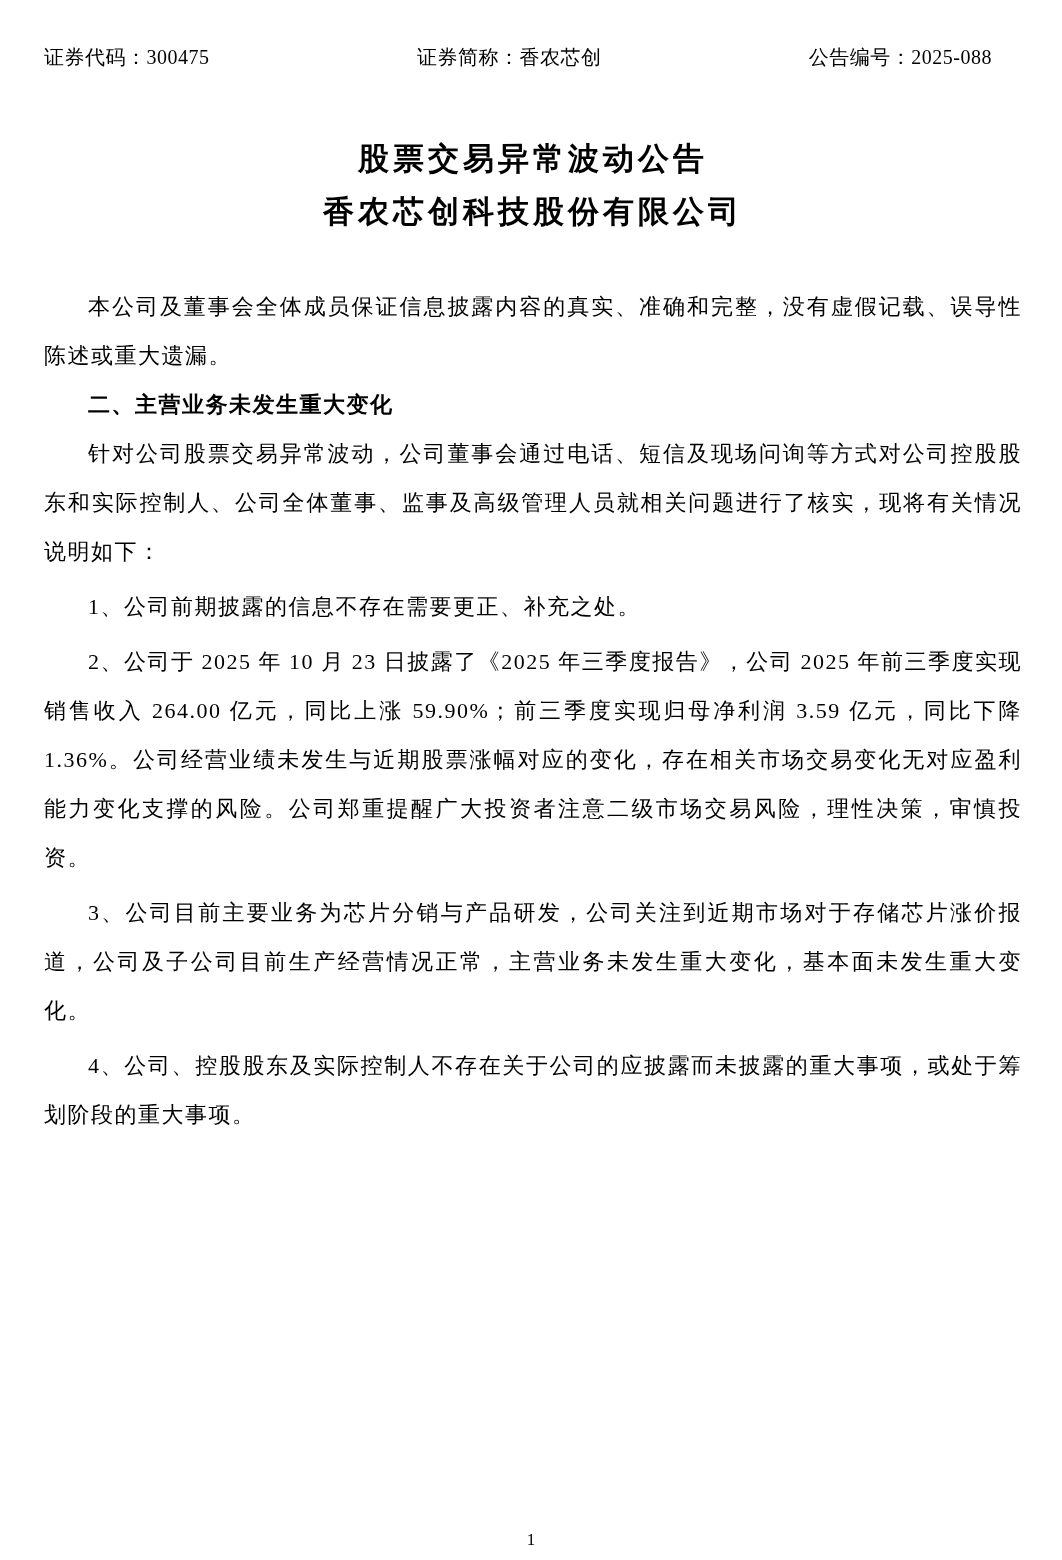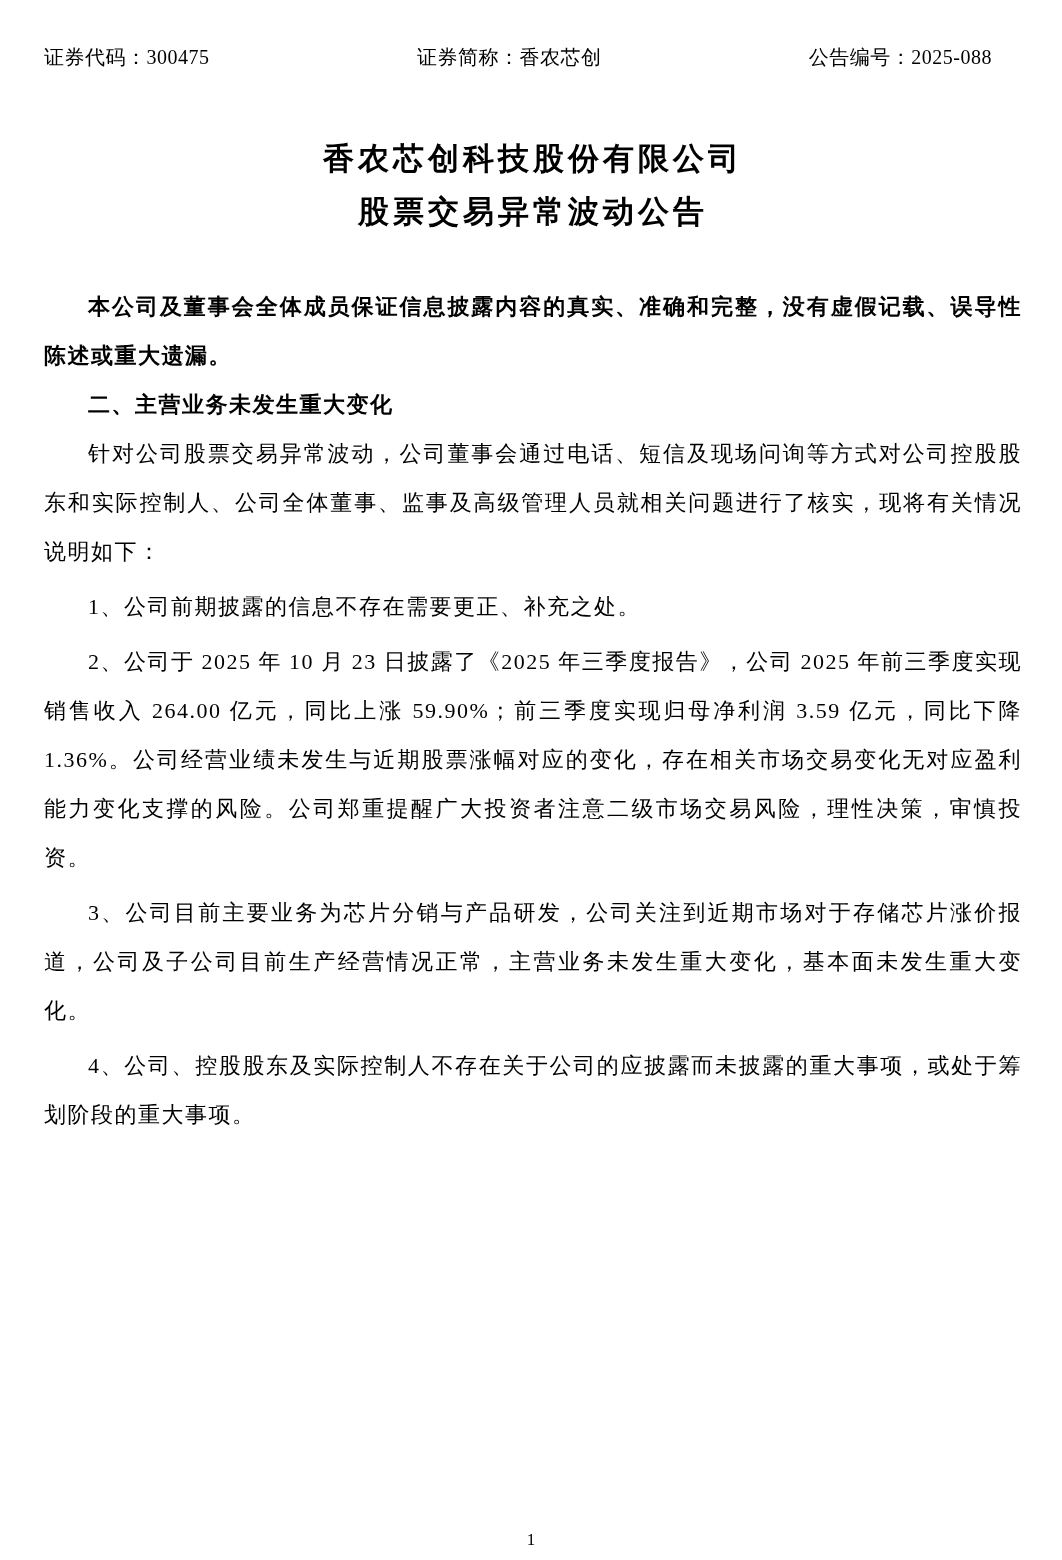--- a/index.html
+++ b/index.html
@@ -30,21 +30,21 @@
   .title-block {
     margin-top: 60px;
     text-align: center;
     font-weight: bold;
     font-size: 31px;
     line-height: 53px;
     letter-spacing: 4px;
   }
   .statement {
     margin: 44px 0 0 0;
-    font-weight: bold;
+    font-weight: normal;
     font-size: 22px;
     line-height: 49px;
     text-indent: 2em;
     text-align: justify;
     letter-spacing: 1.5px;
   }
   .section-first {
     margin-top: 76px;
   }
   .heading {
@@ -81,22 +81,22 @@
 
 <div class="page">
 
   <div class="doc-header">
     <span>证券代码：300475</span>
     <span>证券简称：香农芯创</span>
     <span>公告编号：2025-088</span>
   </div>
 
   <div class="title-block">
+    <div>股票交易异常波动公告</div>
     <div>香农芯创科技股份有限公司</div>
-    <div>股票交易异常波动公告</div>
   </div>
 
   <p class="statement">本公司及董事会全体成员保证信息披露内容的真实、准确和完整，没有虚假记载、误导性陈述或重大遗漏。</p>
 
 
   <div class="section">
     <p class="heading">二、主营业务未发生重大变化</p>
     <p class="para">针对公司股票交易异常波动，公司董事会通过电话、短信及现场问询等方式对公司控股股东和实际控制人、公司全体董事、监事及高级管理人员就相关问题进行了核实，现将有关情况说明如下：</p>
     <p class="para item">1、公司前期披露的信息不存在需要更正、补充之处。</p>
     <p class="para item">2、公司于 2025 年 10 月 23 日披露了《2025 年三季度报告》，公司 2025 年前三季度实现销售收入 264.00 亿元，同比上涨 59.90%；前三季度实现归母净利润 3.59 亿元，同比下降 1.36%。公司经营业绩未发生与近期股票涨幅对应的变化，存在相关市场交易变化无对应盈利能力变化支撑的风险。公司郑重提醒广大投资者注意二级市场交易风险，理性决策，审慎投资。</p>

